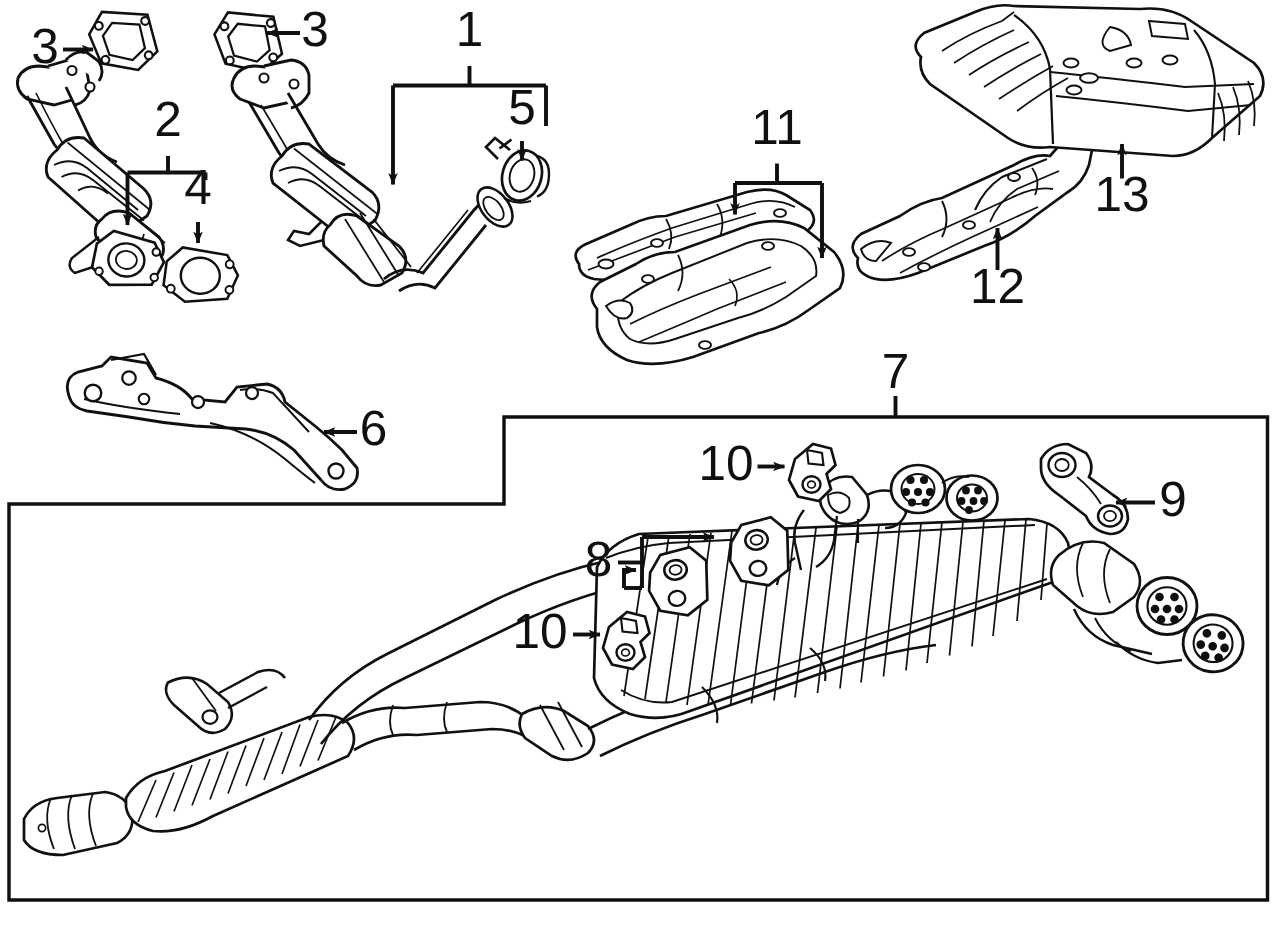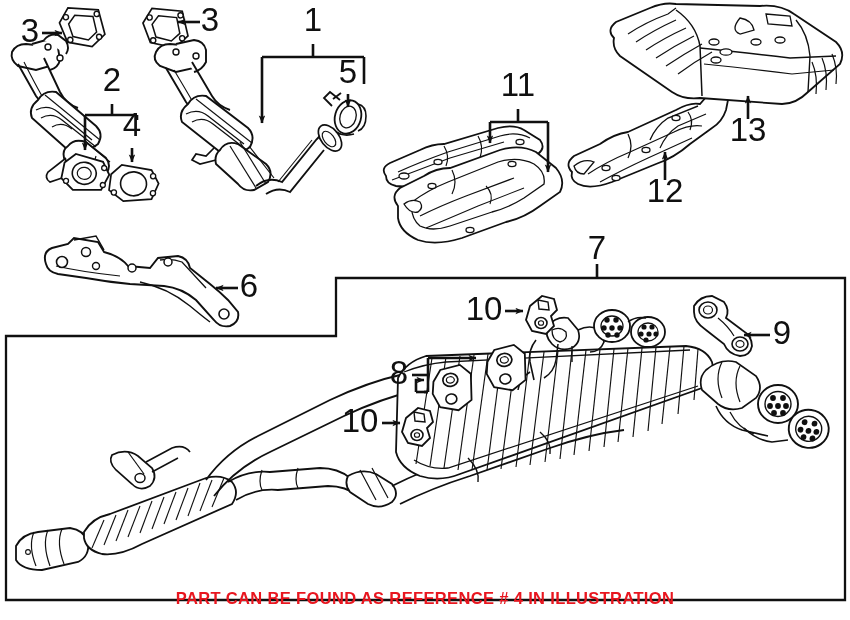--- a/index.html
+++ b/index.html
@@ -441,15 +441,14 @@
       <text x="399" y="375">8</text>
       <text x="782" y="335">9</text>
       <text x="484" y="311">10</text>
       <text x="360" y="423">10</text>
       <text x="518" y="87">11</text>
       <text x="665" y="193">12</text>
       <text x="748" y="132">13</text>
     </g>
   </svg>
 
-  <div class="cap">PART CAN BE FOUND AS REFERENCE # 4 IN ILLUSTRATION</div>
 
 </div>
 
 </body></html>

